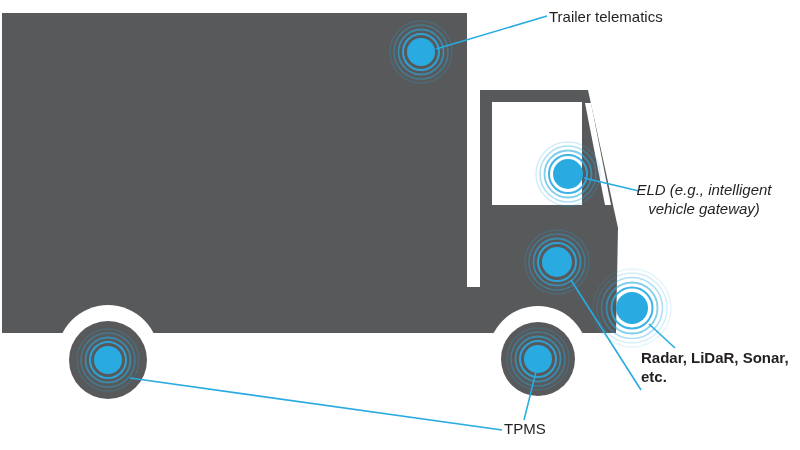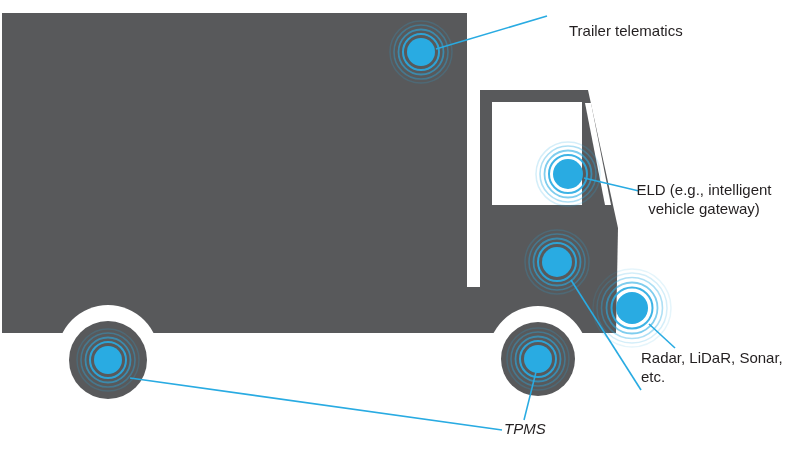--- a/index.html
+++ b/index.html
@@ -99,23 +99,23 @@
 
     <g>
       <circle cx="538" cy="359" r="14" fill="#29abe2"></circle>
       <circle class="ring r1" cx="538" cy="359" r="18"></circle>
       <circle class="ring r2" cx="538" cy="359" r="22.5"></circle>
       <circle class="ring r3" cx="538" cy="359" r="27"></circle>
       <circle class="ring r4" cx="538" cy="359" r="31"></circle>
     </g>
   </svg>
 
-  <div class="label" style="left:549px; top:22px;margin-left:20px;">Trailer telematics</div>
+  <div class="label" style="left:549px; top:8px;">Trailer telematics</div>
 
-  <div class="label center" style="left:629px; top:181px; width:150px;">ELD (e.g., intelligent
+  <div class="label center" style="left:629px; top:181px; width:150px;font-style:italic;">ELD (e.g., intelligent
 vehicle gateway)</div>
 
-  <div class="label" style="left:641px; top:349px;">Radar, LiDaR, Sonar, etc.</div>
+  <div class="label" style="left:641px; top:349px;font-weight:bold;">Radar, LiDaR, Sonar, etc.</div>
 
 
-  <div class="label" style="left:504px; top:420px;font-style:italic;">TPMS</div>
+  <div class="label" style="left:504px; top:420px;">TPMS</div>
 
 </div>
 
 </body></html>

